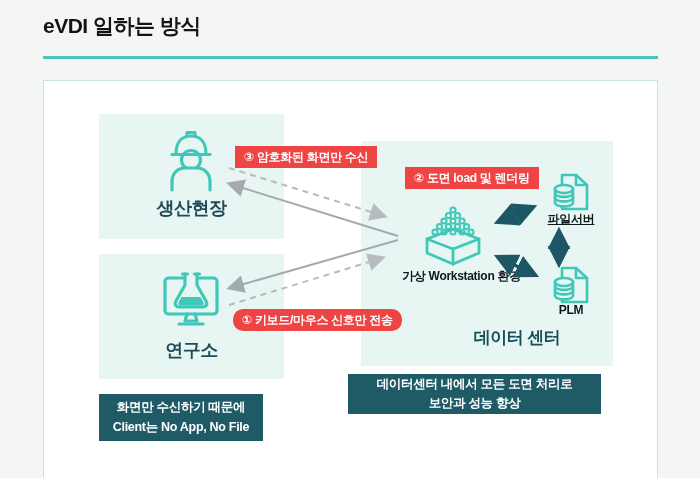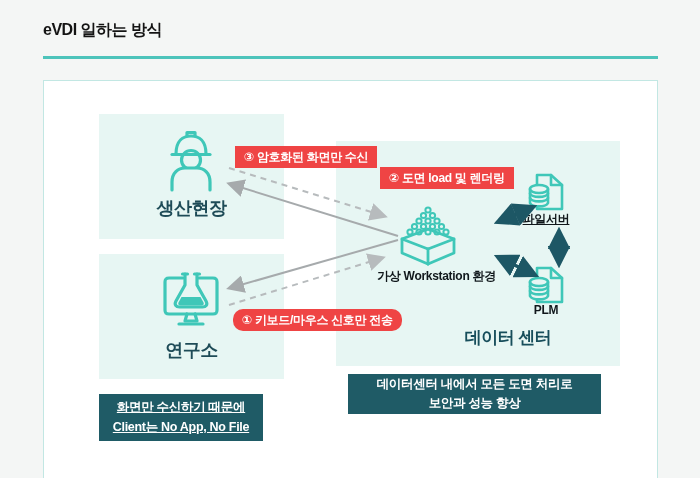--- a/index.html
+++ b/index.html
@@ -3,22 +3,22 @@
 <meta charset="utf-8">
 <style>
   html,body{margin:0;padding:0;}
   body{
     width:700px;height:478px;overflow:hidden;position:relative;
     background:#f4f6f5;
     font-family:"Liberation Sans","DejaVu Sans",sans-serif;
     -webkit-font-smoothing:antialiased;
   }
   .page-title{
-    position:absolute;left:43px;top:20px;
-    font-size:16px;font-weight:bold;color:#141414;letter-spacing:-0.5px;
+    position:absolute;left:43px;top:12px;
+    font-size:21px;font-weight:bold;color:#141414;letter-spacing:-0.5px;
   }
   .title-underline{
     position:absolute;left:43px;top:56px;width:615px;height:3px;background:#4dc4bb;
   }
   .card{
     position:absolute;left:43px;top:80px;width:615px;height:400px;
     background:#ffffff;border:1.5px solid #c2e7e3;border-bottom:none;box-sizing:border-box;
   }
   .mint-box{
     position:absolute;background:#e7f6f3;
@@ -77,21 +77,21 @@
         <path d="M23.5,4 H28.5"></path>
           <path d="M35.5,4 H40.5"></path>
         <path d="M22.5,27 L19.5,32.5 C18.6,34.3 19.6,35.4 21.5,35.4 H42.5 C44.4,35.4 45.4,34.3 44.5,32.5 L41.5,27 Z" fill="#3fc7b8" stroke="none"></path>
         <path d="M28,44 L26,51 H38 L36,44"></path>
         <path d="M20,54 H44"></path>
       </g>
     </svg>
     <div class="node-label" style="top:84px;">연구소</div>
   </div>
 
-  <div class="mint-box" style="left:292px;top:60px;width:284px;height:225px;">
+  <div class="mint-box" style="left:317px;top:60px;width:252px;height:225px;">
     <div class="badge" style="left:44px;top:26px;">② 도면 load 및 렌더링</div>
 
     <svg class="icon-svg" style="left:57px;top:62px;" width="70" height="64" viewBox="0 0 70 64">
       <g stroke="#3fc7b8" fill="none" stroke-linecap="round" stroke-linejoin="round">
         <g stroke-width="2.8">
           <path d="M35,26 L61,36 L35,46 L9,36 Z"></path>
           <path d="M9,36 V50 L35,61"></path>
           <path d="M61,36 V50 L35,61"></path>
           <path d="M35,46 V61"></path>
         </g>
@@ -168,21 +168,21 @@
       <line x1="354" y1="159" x2="186" y2="207" stroke="#a6aaac" stroke-width="2" marker-end="url(#mGray)"></line>
       <line x1="185" y1="224" x2="338" y2="177" stroke="#b7bbbd" stroke-width="2" stroke-dasharray="6 5" marker-end="url(#mGrayL)"></line>
     </g>
     <g stroke="#1d5765">
       <line x1="456" y1="140" x2="487" y2="127" stroke-width="3.4" marker-start="url(#mTeal)" marker-end="url(#mTeal)"></line>
       <line x1="515" y1="152" x2="515" y2="181" stroke-width="3.2" marker-start="url(#mTeal)" marker-end="url(#mTeal)"></line>
       <line x1="456" y1="177" x2="489" y2="193" stroke-width="3.4" marker-start="url(#mTeal)" marker-end="url(#mTeal)"></line>
     </g>
   </svg>
 
-  <div class="note" style="left:55px;top:313px;width:164px;height:47px;text-decoration:underline;">
+  <div class="note" style="left:55px;top:313px;width:164px;height:47px;">
     <div>화면만 수신하기 때문에</div>
     <div>Client는 No App, No File</div>
   </div>
   <div class="note" style="left:304px;top:293px;width:253px;height:40px;">
     <div>데이터센터 내에서 모든 도면 처리로</div>
     <div>보안과 성능 향상</div>
   </div>
 
 </div>
 

